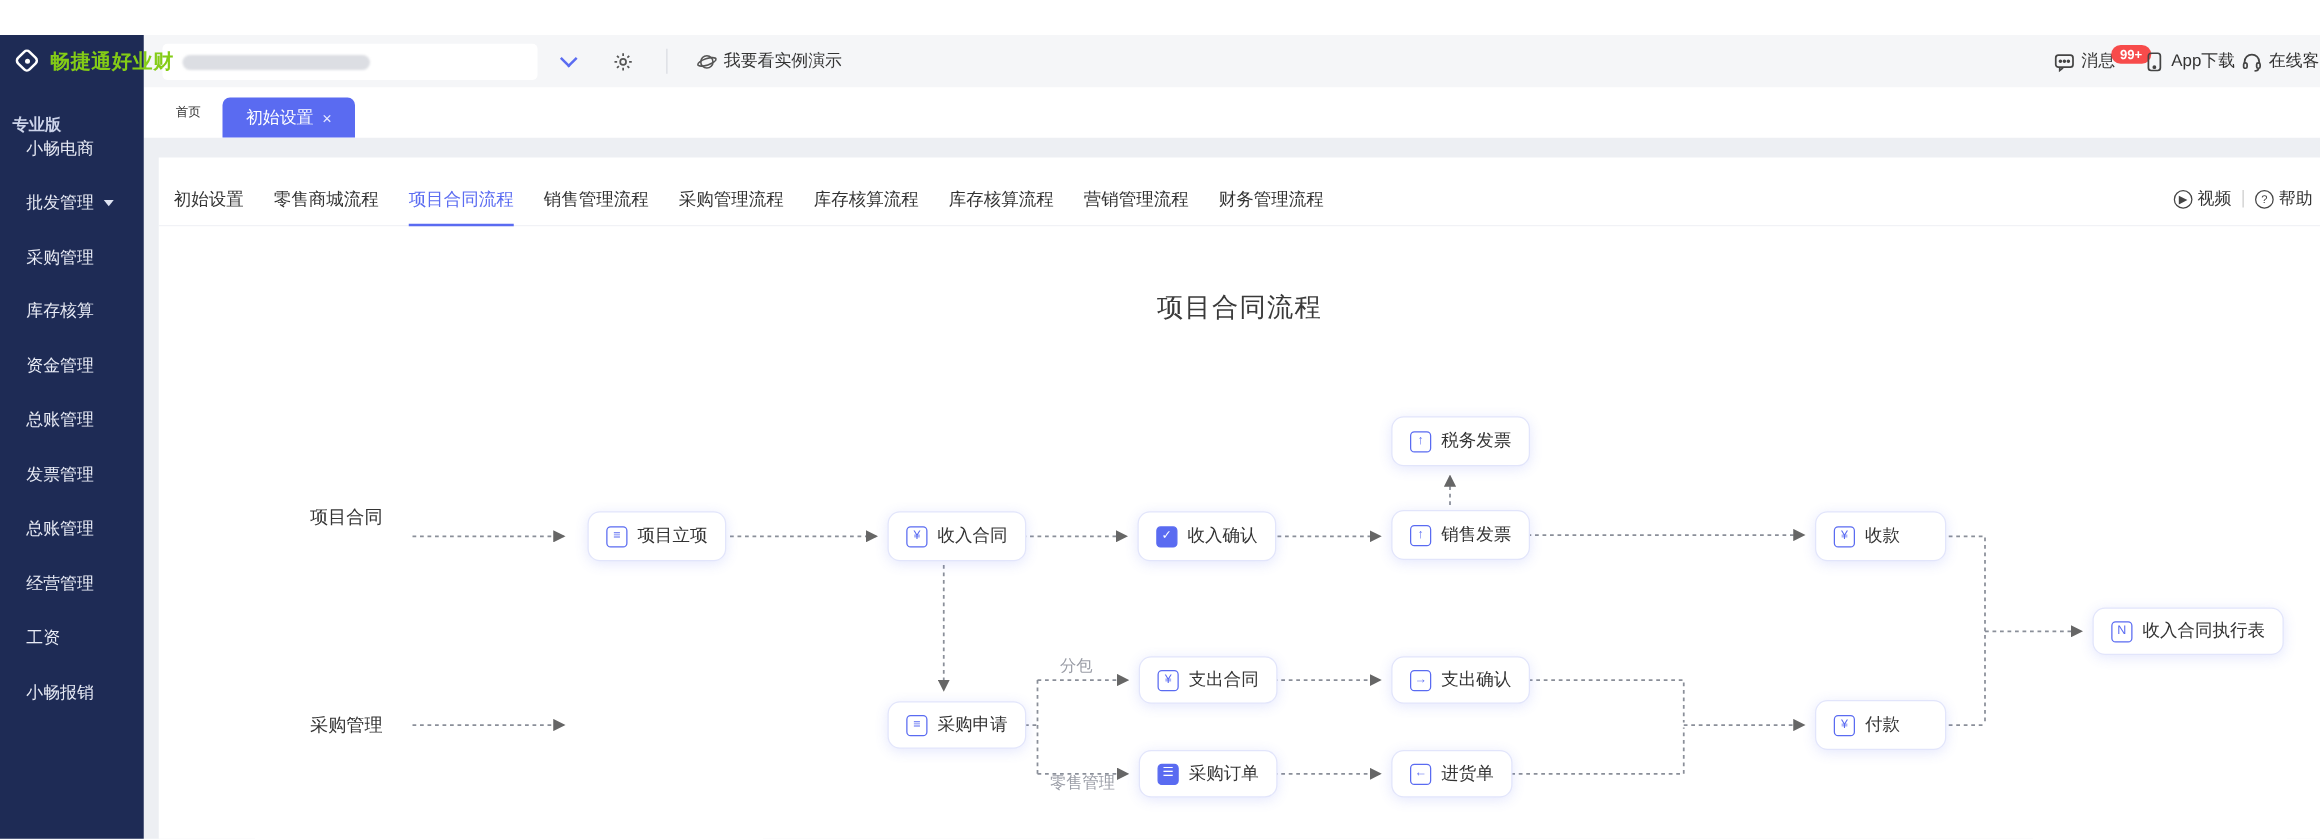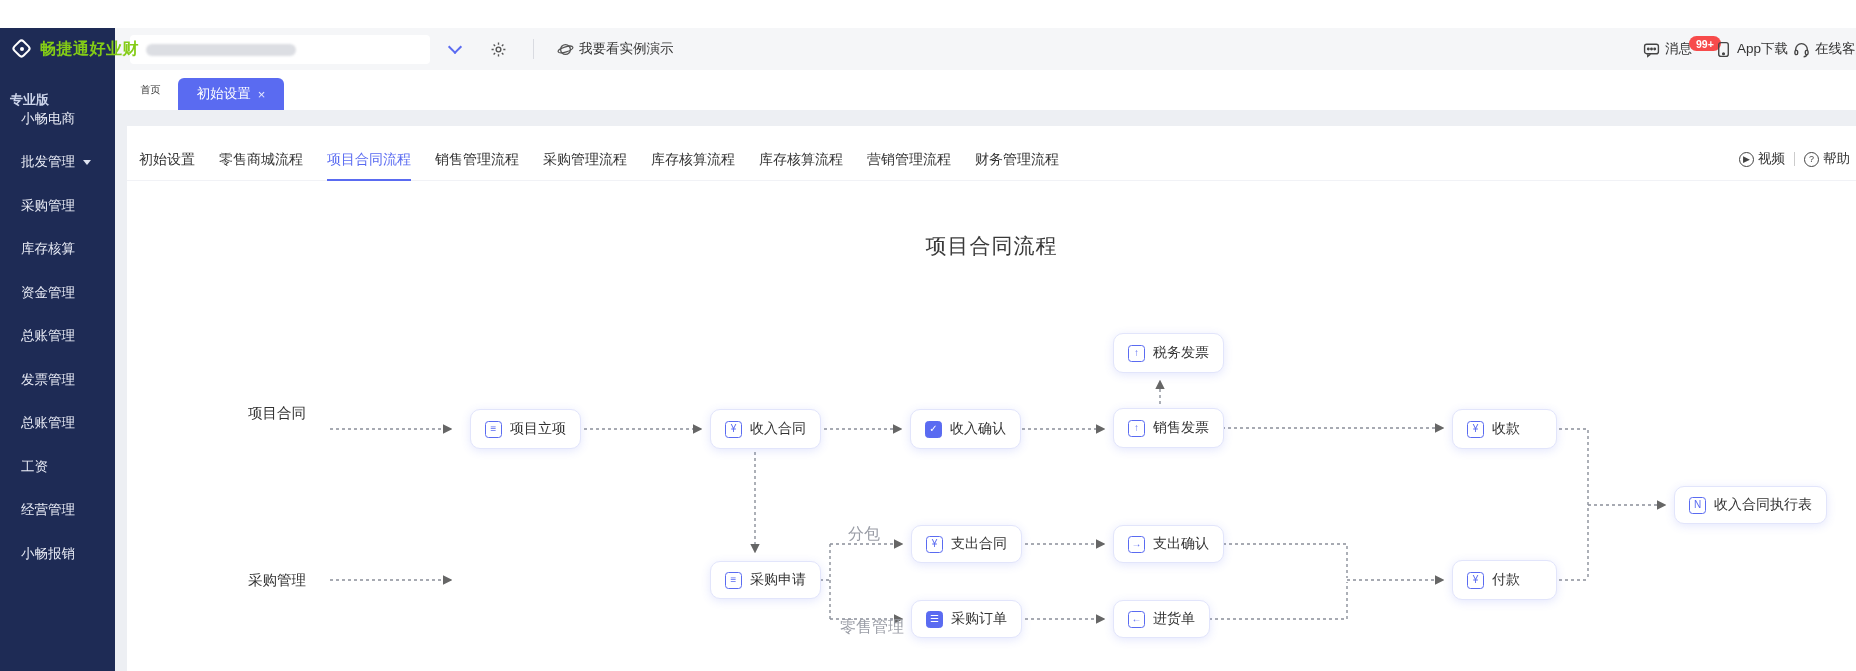--- a/index.html
+++ b/index.html
@@ -72,21 +72,21 @@
   
   #flow-svg { left:0; top:0; width:1856px; height:671px; z-index:3; pointer-events:none; }
   .fnode { position:absolute; z-index:4; display:flex; align-items:center; gap:8px;
     height:40px; padding:0 14px; background:#fff; border:1px solid #e2e5fb;
     border-radius:10px; box-shadow:0 2px 10px rgba(90,107,241,.16); font-size:14px;
     color:#333; cursor:pointer; white-space:nowrap; }
   .nicon { width:17px; height:17px; border:1.4px solid #5a6bf1; border-radius:3.5px;
     color:#5a6bf1; font-size:10px; line-height:14px; text-align:center; flex:0 0 auto; }
   .nicon.solid { background:#5a6bf1; color:#fff; }
   .rowlabel { position:absolute; z-index:4; font-size:14.5px; color:#333; }
-  .branchlabel { position:absolute; z-index:4; font-size:16px; color:#9a9da6; }
+  .branchlabel { position:absolute; z-index:4; font-size:13px; color:#9a9da6; }
 </style>
 </head>
 <body>
 
 <div id="topstrip" class="abs"></div>
 
 <nav id="sidebar" class="abs">
   <div class="logo-block">
     <span class="logo-mark">
       <span class="diam"></span>
@@ -115,24 +115,24 @@
     <li>
         <span>总账管理</span>
       </li>
     <li>
         <span>发票管理</span>
       </li>
     <li>
         <span>总账管理</span>
       </li>
     <li>
+        <span>经营管理</span>
+      </li>
+    <li>
         <span>工资</span>
-      </li>
-    <li>
-        <span>经营管理</span>
       </li>
     <li>
         <span>小畅报销</span>
       </li>
   </ul>
 </nav>
 
 <header id="header" class="abs">
   <div class="ws-select">
     <span class="blur-blob" style="left:16px;top:9px;width:150px;height:12px;"></span>

